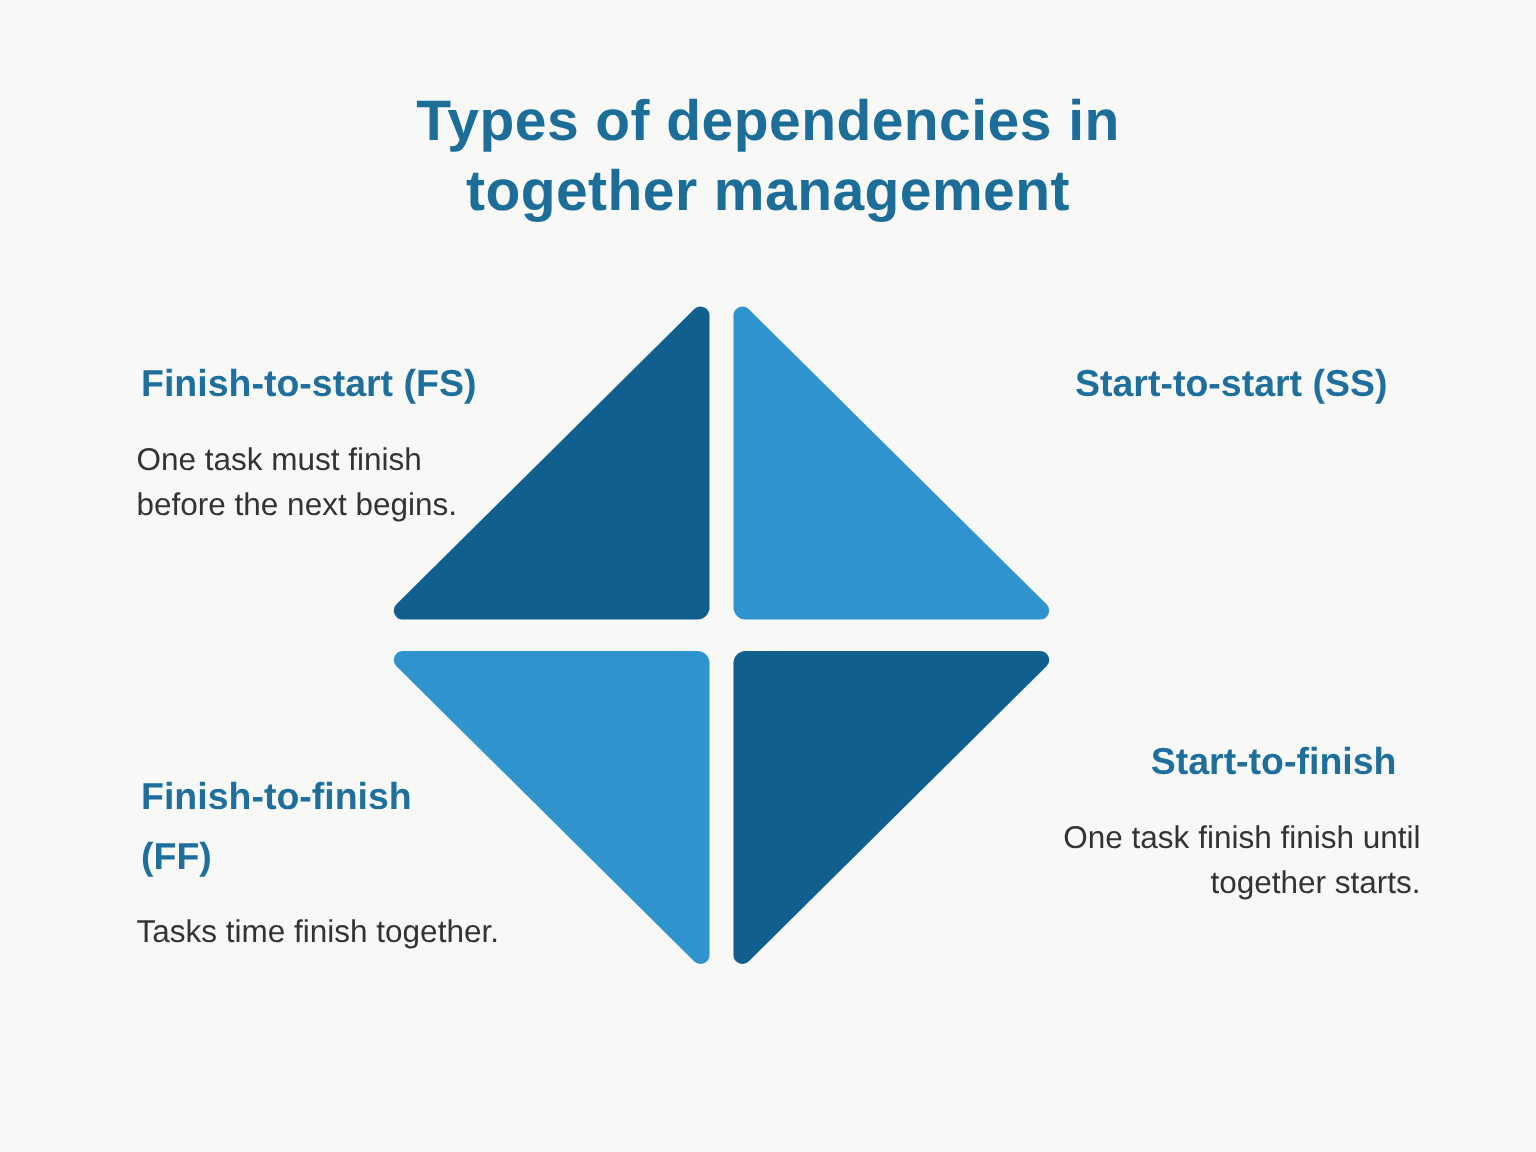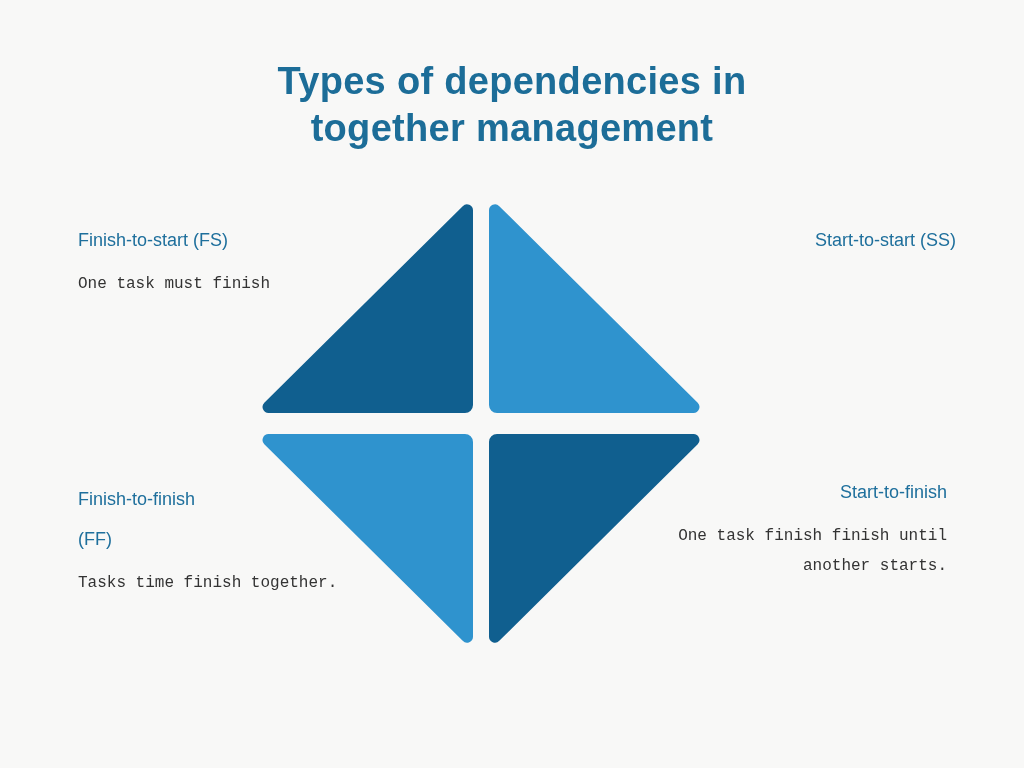--- a/index.html
+++ b/index.html
@@ -26,37 +26,36 @@
   }
   .title .line { display: block; }
   .diamond {
     position: absolute;
     left: 0; top: 0;
     width: 1024px;
     height: 768px;
   }
   .block { position: absolute; margin: 0; }
   .block h2 {
-    margin: 0;
-    font-size: 18px;
-    font-weight: 400;
+    margin: 16px;
+    font-size: 25px;
+    font-weight: 700;
     line-height: 40px;
     color: #1e6f9c;
   }
   .block .body {
-    margin: 9px 0 0 0;
-    font-size: 16px;
+    margin: 9px 0 0 13px;
+    font-size: 21px;
     line-height: 30px;
     color: #333333;
-    font-family: Liberation Mono, monospace;
   }
   .block .body .bline, .block h2 .hline { display: block; }
   .block-fs { left: 78px;  top: 220px; width: 320px; text-align: left; }
-  .block-ss { right: 68px; top: 220px; width: 330px; text-align: right; }
-  .block-ff { left: 78px;  top: 479px; width: 320px; text-align: left; }
+  .block-ss { right: 83px; top: 220px; width: 330px; text-align: right; }
+  .block-ff { left: 78px;  top: 495px; width: 320px; text-align: left; }
   .block-sf { right: 77px; top: 472px; width: 340px; text-align: right; }
 </style>
 </head>
 <body>
 
 <div class="canvas">
 
   <h1 class="title">
     <span class="line">Types of dependencies in</span>
     <span class="line">together management</span>
@@ -68,20 +67,21 @@
     <path d="M 268.49 434 L 465 434 A 8 8 0 0 1 473 442 L 473 636.51 A 6 6 0 0 1 462.71 640.8 L 264.29 444.2 A 6 6 0 0 1 268.49 434 Z" fill="#2f93ce"></path>
     <path d="M 497 434 L 693.51 434 A 6 6 0 0 1 697.71 444.2 L 499.29 640.8 A 6 6 0 0 1 489 636.51 L 489 442 A 8 8 0 0 1 497 434 Z" fill="#105f8f"></path>
   </svg>
 
   <section class="block block-fs">
     <h2>
       <span class="hline">Finish-to-start (FS)</span>
     </h2>
     <p class="body">
       <span class="bline">One task must finish</span>
+      <span class="bline">before the next begins.</span>
     </p>
   </section>
 
   <section class="block block-ss">
     <h2>
       <span class="hline">Start-to-start (SS)</span>
     </h2>
   </section>
 
   <section class="block block-ff">
@@ -93,17 +93,17 @@
       <span class="bline">Tasks time finish together.</span>
     </p>
   </section>
 
   <section class="block block-sf">
     <h2>
       <span class="hline">Start-to-finish</span>
     </h2>
     <p class="body">
       <span class="bline">One task finish finish until</span>
-      <span class="bline">another starts.</span>
+      <span class="bline">together starts.</span>
     </p>
   </section>
 
 </div>
 
 </body></html>

